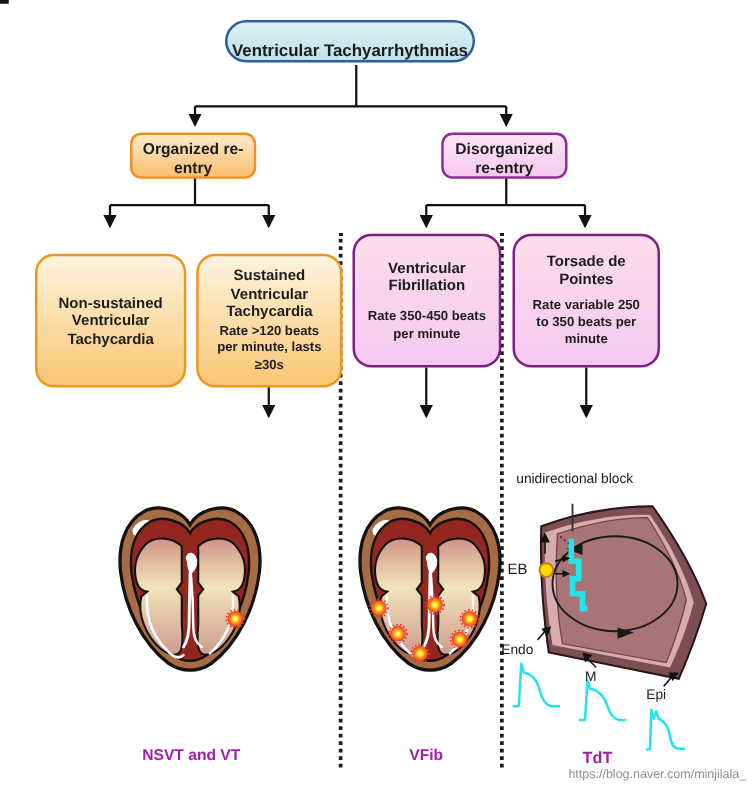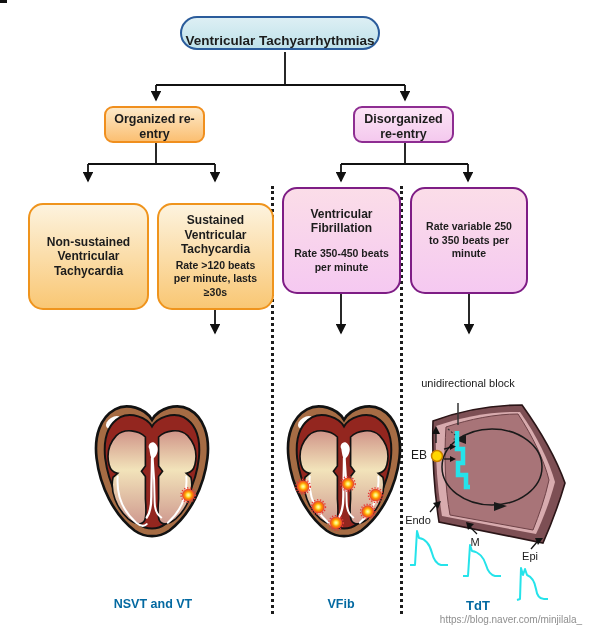--- a/index.html
+++ b/index.html
@@ -25,33 +25,33 @@
   .type-box .tdetail{font-size:10.5px;line-height:1.3;max-width:98px;margin:0 auto;}
   .orange{border:2.5px solid #ef941d;background:linear-gradient(#fdf3de,#f9c774);margin-top:16px;}
   .pink{border:2.5px solid #7e1d85;background:linear-gradient(#fbdde8,#f5c9f1);}
   .t1{left:28px;width:121px;} .t2{left:157px;width:117px;}
   .t3{left:282px;width:119px;} .t4{left:410px;width:118px;}
 
   .sca-box{left:159px;top:339px;width:361px;height:32px;border-radius:16px;
     border:3px solid #ee1111;background:linear-gradient(#ffef91,#f3bd12);
     font-size:14.5px;letter-spacing:.3px;color:#111;}
 
-  .caption{position:absolute;z-index:2;font-weight:bold;font-size:12.5px;text-align:center;color:#0369a1;}
+  .caption{position:absolute;z-index:2;font-weight:bold;font-size:12.5px;text-align:center;color:#a21caf;}
   .cap1{left:88px;top:597px;width:130px;} .cap2{left:281px;top:597px;width:120px;}
   .cap3{left:428px;top:598px;width:100px;font-size:13px;}
 
-  .annot{position:absolute;z-index:3;font-size:11px;color:#1a1a1a;text-align:center;line-height:1.15;}
+  .annot{position:absolute;z-index:3;font-size:11px;color:#1a1a1a;line-height:1.15;}
   .a-block{left:413px;top:377px;width:110px;}
   .a-eb{left:406px;top:449px;width:26px;font-size:12px;}
   .a-endo{left:401px;top:514px;width:34px;}
   .a-m{left:468px;top:536px;width:14px;}
   .a-epi{left:517px;top:550px;width:26px;}
 
   .src-url{position:absolute;left:425px;top:614px;width:172px;z-index:2;
-    font-size:10px;color:#8e8e8e;text-align:center;}
+    font-size:10px;color:#8e8e8e;text-align:right;}
 </style>
 </head>
 <body>
 
 <div class="canvas">
 
   <div class="corner-mark"></div>
 
   <svg class="layer" style="left:0;top:0;" width="603" height="634" viewBox="0 0 603 634">
     <defs>
@@ -97,20 +97,21 @@
   </div>
   <div class="box type-box orange t2">
     <div class="tname">Sustained Ventricular Tachycardia</div>
     <div class="tdetail">Rate &gt;120 beats per minute, lasts ≥30s</div>
   </div>
   <div class="box type-box pink t3">
     <div class="tname">Ventricular Fibrillation</div>
     <div class="tdetail">Rate 350-450 beats per minute</div>
   </div>
   <div class="box type-box pink t4">
+    <div class="tname">Torsade de Pointes</div>
     <div class="tdetail">Rate variable 250 to 350 beats per minute</div>
   </div>
 
 
   <svg class="layer" style="left:86px;top:392px;z-index:2;" width="132" height="156" viewBox="0 0 200 220">
     <defs>
       <linearGradient id="chamberGrad" x1="0" y1="0" x2="0" y2="1">
         <stop offset="0%" stop-color="#d09488"></stop>
         <stop offset="42%" stop-color="#f2e3ba"></stop>
         <stop offset="100%" stop-color="#cf9a8f"></stop>

